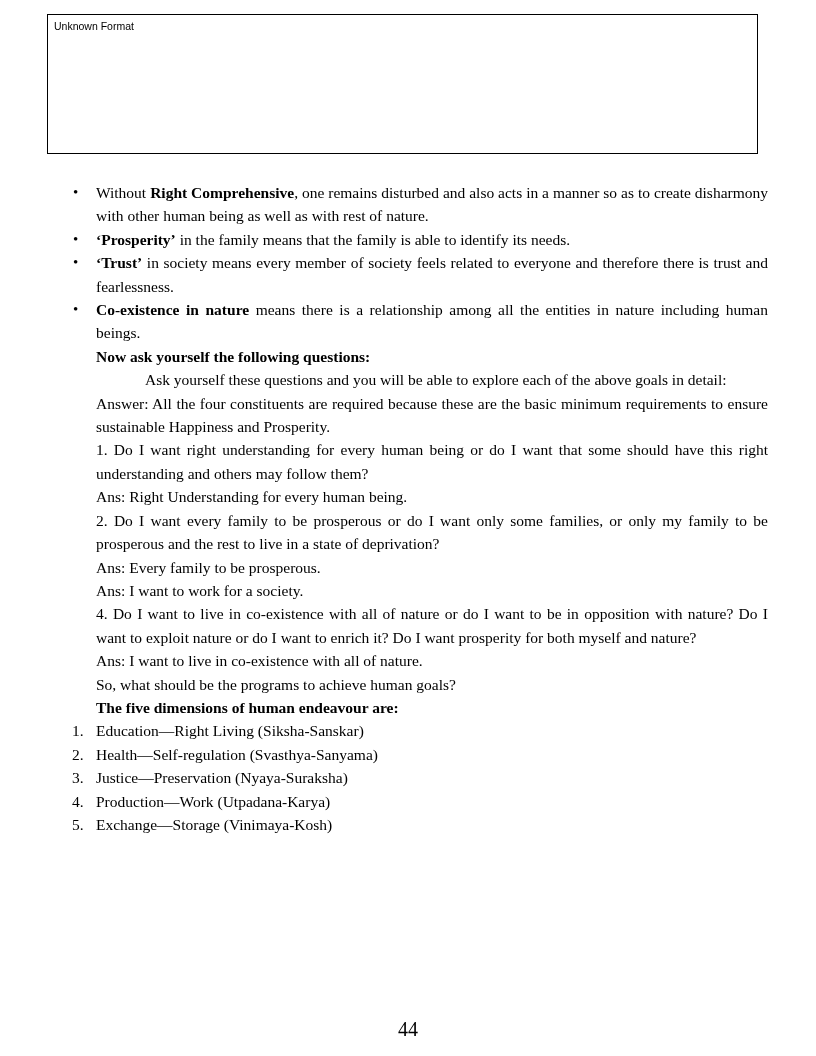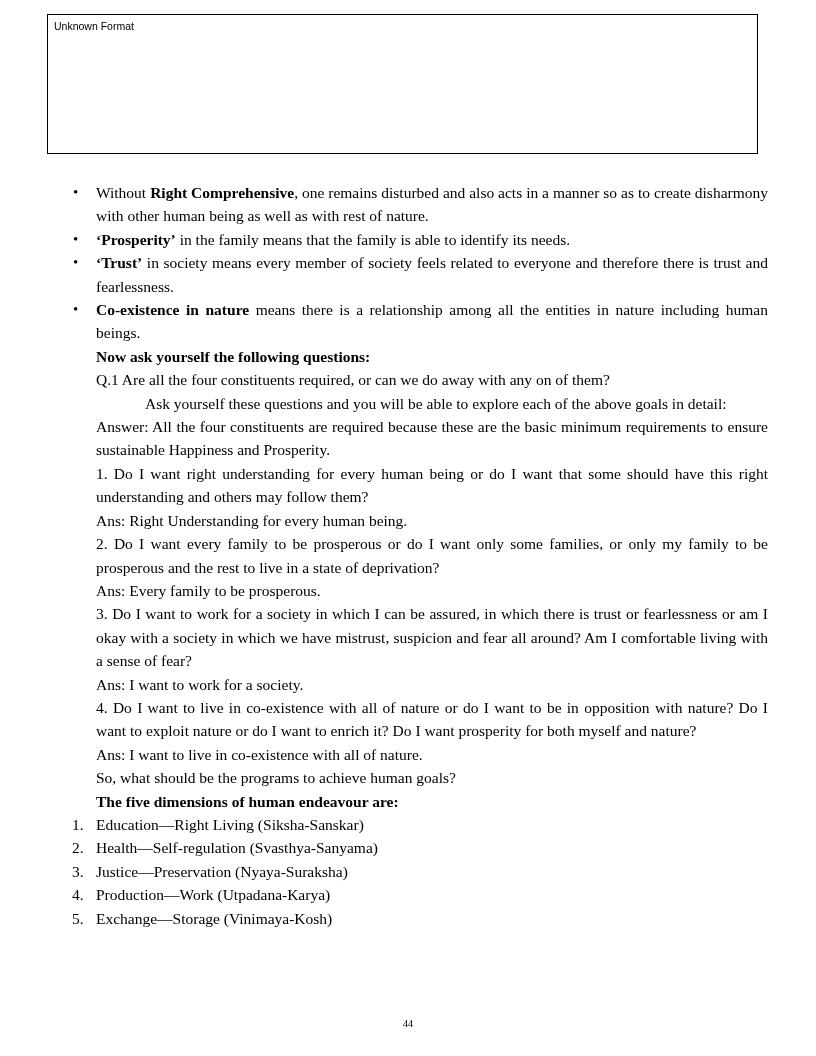--- a/index.html
+++ b/index.html
@@ -63,47 +63,45 @@
     text-indent: 49px;
   }
   .b { font-weight: bold; }
   .i { }
   .page-number {
     position: absolute;
     left: 0;
     width: 816px;
     top: 1018px;
     text-align: center;
-    font-size: 10px;
+    font-size: 20px;
     font-family: "Liberation Serif", serif;
   }
 </style>
 </head>
 <body>
 
 <div class="page">
 
   <div class="embed-box">
     <span class="embed-label">Unknown Format</span>
   </div>
 
   <div class="content">
       <div class="block bullet"><span class="marker">•</span><span>Without </span><span class="b">Right Comprehensive</span><span>, one remains disturbed and also acts in a manner so as to create disharmony with other human being as well as with rest of nature.</span></div>
       <div class="block bullet"><span class="marker">•</span><span class="b">‘Prosperity’</span><span> in the family means that the family is able to identify its needs.</span></div>
       <div class="block bullet"><span class="marker">•</span><span class="b">‘Trust’</span><span> in society means every member of society feels related to everyone and therefore there is trust and fearlessness.</span></div>
       <div class="block bullet"><span class="marker">•</span><span class="b">Co-existence in nature</span><span> means there is a relationship among all the entities in nature including human beings.</span></div>
       <div class="block para"><span class="b">Now ask yourself the following questions:</span></div>
-      <div class="block para"><span>Q.1 Are all the four constituents required, or can we do away with any on of them?</span></div>
       <div class="block para first-indent"><span>Ask yourself these questions and you will be able to explore each of the above goals in detail:</span></div>
       <div class="block para"><span>Answer: All the four constituents are required because these are the basic minimum requirements to ensure sustainable Happiness and Prosperity.</span></div>
       <div class="block para"><span>1. Do I want right understanding for every human being or do I want that some should have this right understanding and others may follow them?</span></div>
       <div class="block para"><span>Ans: Right Understanding for every human being.</span></div>
       <div class="block para"><span>2. Do I want every family to be prosperous or do I want only some families, or only my family to be prosperous and the rest to live in a state of deprivation?</span></div>
       <div class="block para"><span>Ans: Every family to be prosperous.</span></div>
-      <div class="block para"><span>3. Do I want to work for a society in which I can be assured, in which there is trust or fearlessness or am I okay with a society in which we have mistrust, suspicion and fear all around? Am I comfortable living with a sense of fear?</span></div>
       <div class="block para"><span>Ans: I want to work for a society.</span></div>
       <div class="block para"><span>4. Do I want to live in co-existence with all of nature or do I want to be in opposition with nature? Do I want to exploit nature or do I want to enrich it? Do I want prosperity for both myself and nature?</span></div>
       <div class="block para"><span>Ans: I want to live in co-existence with all of nature.</span></div>
       <div class="block para"><span>So, what should be the programs to achieve human goals?</span></div>
       <div class="block para"><span class="b">The five dimensions of human endeavour are:</span></div>
       <div class="block numbered"><span class="marker">1.</span><span>Education—Right Living (</span><span class="i">Siksha-Sanskar</span><span>)</span></div>
       <div class="block numbered"><span class="marker">2.</span><span>Health—Self-regulation (</span><span class="i">Svasthya-Sanyama</span><span>)</span></div>
       <div class="block numbered"><span class="marker">3.</span><span>Justice—Preservation (</span><span class="i">Nyaya-Suraksha</span><span>)</span></div>
       <div class="block numbered"><span class="marker">4.</span><span>Production—Work (</span><span class="i">Utpadana-Karya</span><span>)</span></div>
       <div class="block numbered"><span class="marker">5.</span><span>Exchange—Storage (</span><span class="i">Vinimaya-Kosh</span><span>)</span></div>

